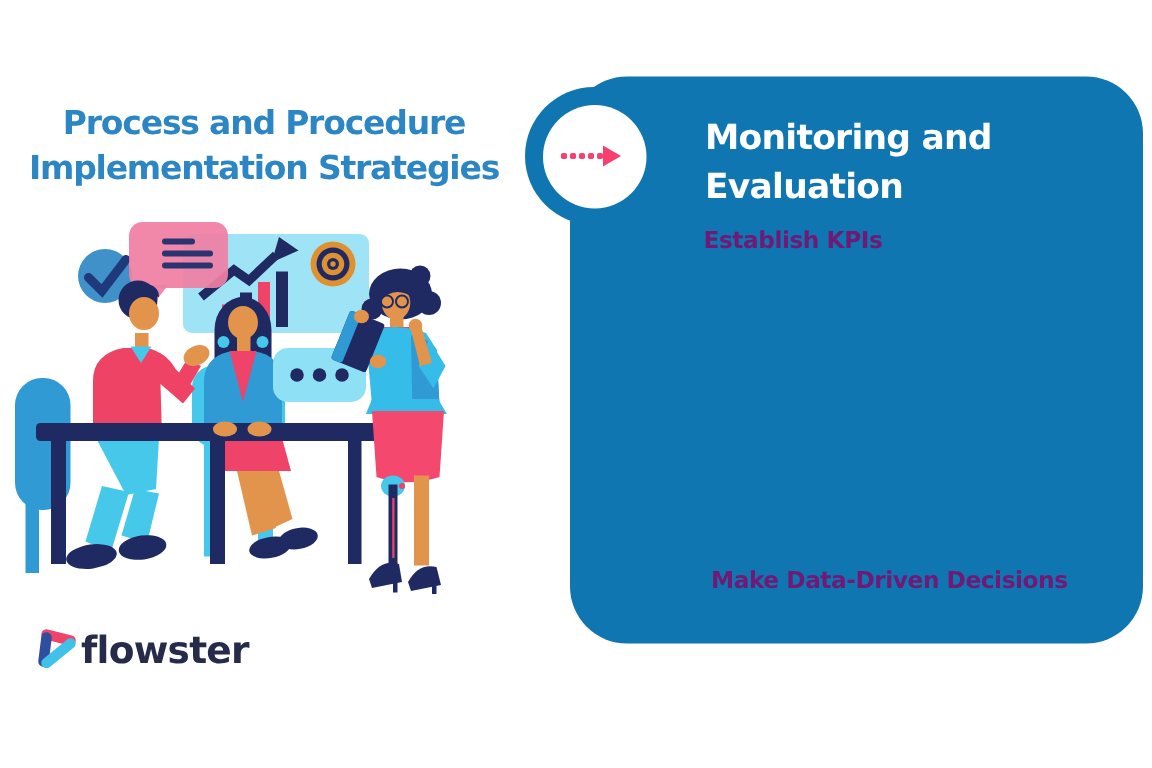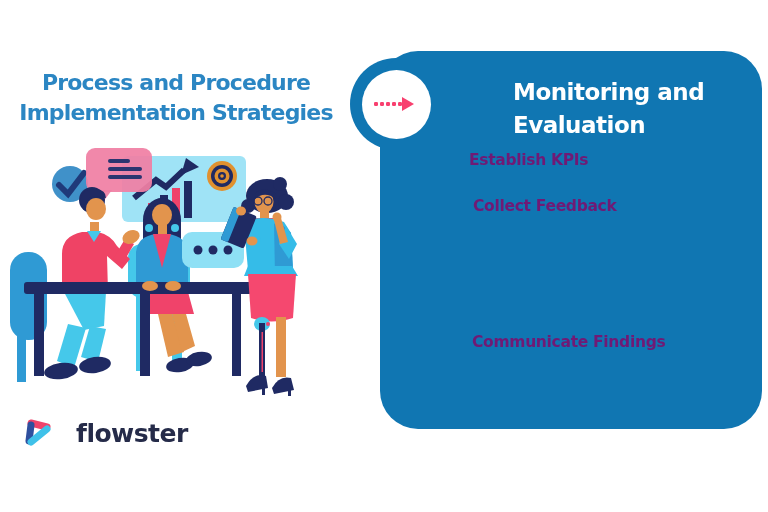--- a/index.html
+++ b/index.html
@@ -37,29 +37,28 @@
   .dotted-arrow .head {
     position: absolute; left: 28px; top: 2.5px;
     width: 0; height: 0;
     border-top: 7.5px solid transparent; border-bottom: 7.5px solid transparent;
     border-left: 12px solid #f8406f;
   }
   .panel-heading {
     position: absolute; left: 470px; top: 76px; width: 250px;
     color: #ffffff; font-weight: bold; font-size: 23px; line-height: 33px;
     letter-spacing: -0.5px;
-    margin-left: 43px;
   }
   .panel-item {
     position: absolute; color: #701a75; font-weight: bold; font-size: 15.5px;
     letter-spacing: -0.3px; white-space: nowrap;
   }
 
   
-  .logo { position: absolute; left: 22px; top: 416px; display: flex; align-items: center; gap: 22px; }
+  .logo { position: absolute; left: 22px; top: 416px; display: flex; align-items: center; gap: 0; }
   .logo-text { color: #252b49; font-weight: bold; font-size: 25px; letter-spacing: -0.5px; }
 
   .illustration { position: absolute; left: 10px; top: 140px; }
 </style>
 </head>
 <body>
 
 <div id="canvas">
 
   <div class="title-block">
@@ -75,22 +74,21 @@
     <span class="dot" style="left:6px"></span>
     <span class="dot" style="left:12px"></span>
     <span class="dot" style="left:18px"></span>
     <span class="dot" style="left:24px"></span>
     <span class="head"></span>
   </div>
 
   <div class="panel-heading">Monitoring and Evaluation</div>
 
   <div class="panel-item" style="left:469px; top:151px">Establish KPIs</div>
-  <div class="panel-item" style="left:473px; top:197px">Collect Feedback</div>
-  <div class="panel-item" style="left:472px; top:333px">Communicate Findings</div>
+  <div class="panel-item" style="left:474px; top:378px">Make Data-Driven Decisions</div>
 
   <svg class="illustration" width="335" height="265" viewBox="0 0 335 265" xmlns="http://www.w3.org/2000/svg">
 
     <g>
       <rect x="112" y="16" width="124" height="66" rx="6" fill="#9fe3f6"></rect>
       <g>
         <path d="M124 58 L146 40 L156 47 L174 30" stroke="#1f2a63" stroke-width="6" fill="none"></path>
         <polygon points="176,18 189,27 171,35" fill="#1f2a63"></polygon>
       </g>
       <g>

